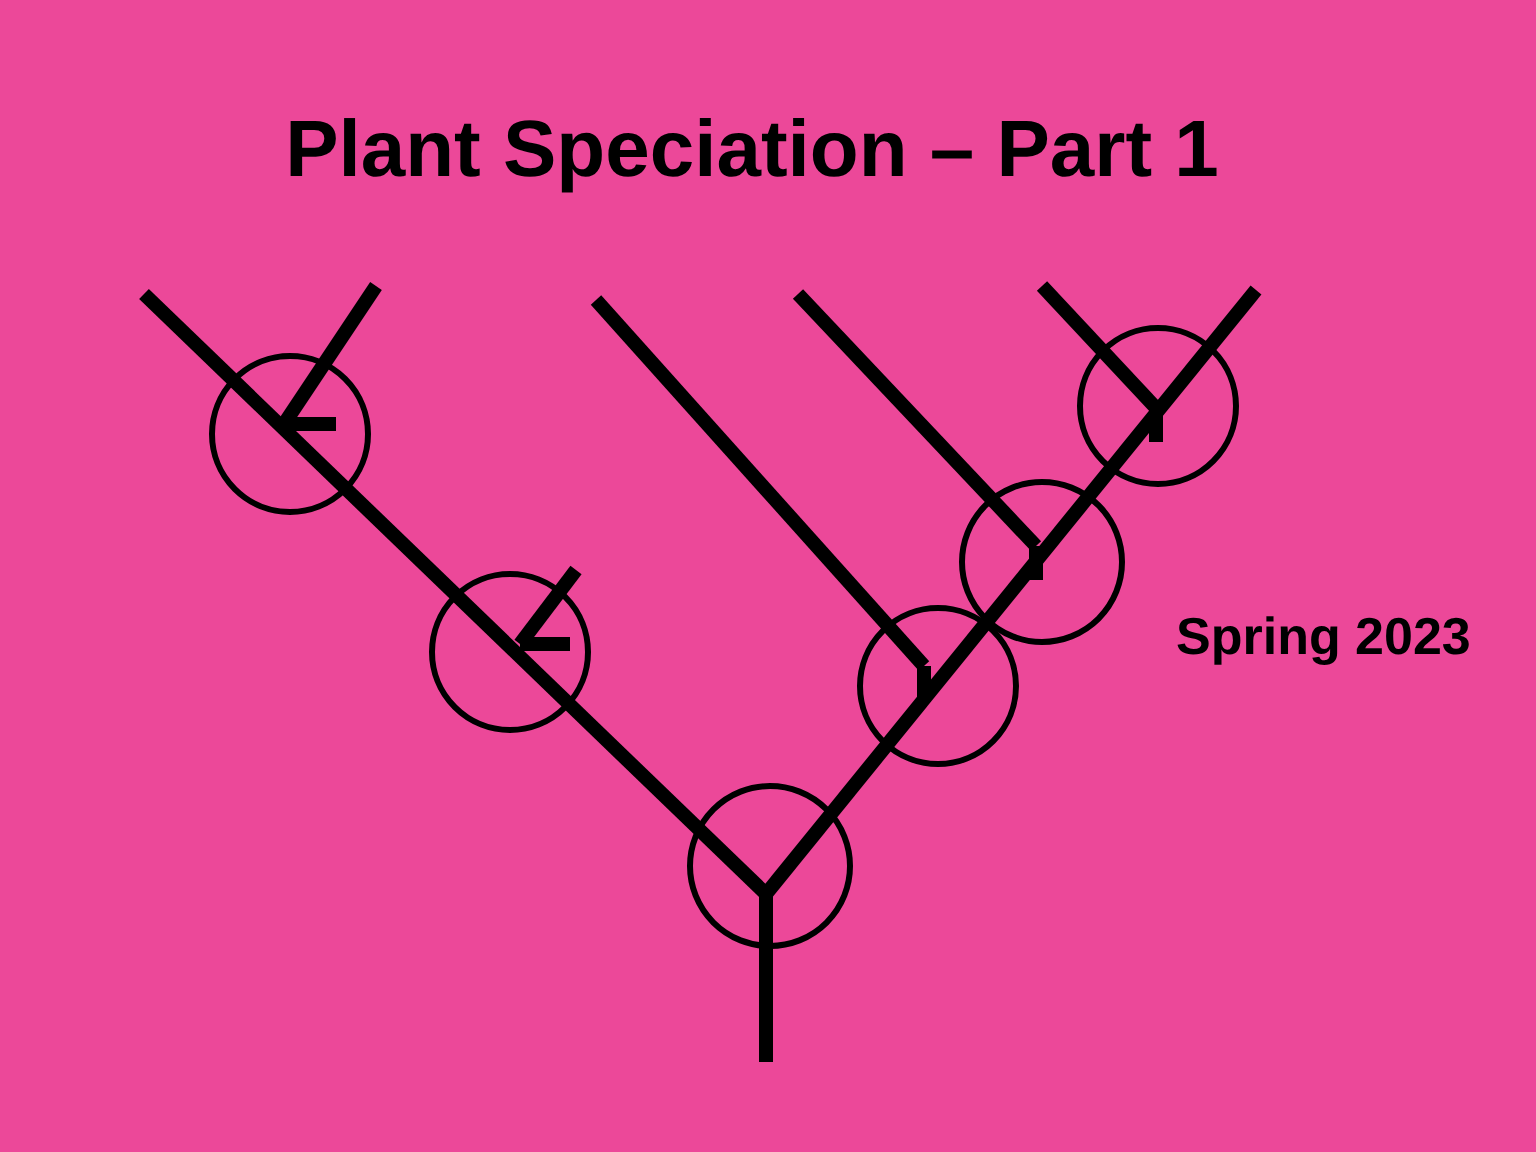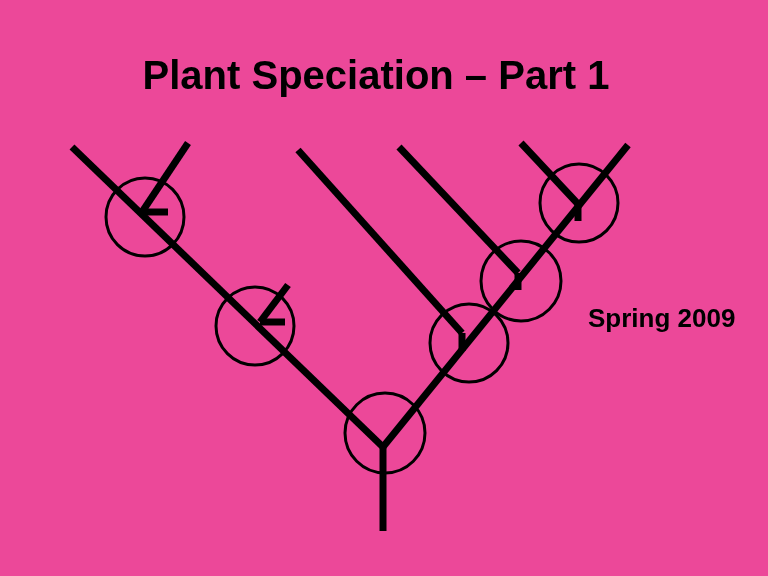--- a/index.html
+++ b/index.html
@@ -68,14 +68,14 @@
       <line x1="521" y1="143" x2="578" y2="204" stroke="#000000" stroke-width="7" stroke-linecap="butt"></line>
       <line x1="578" y1="204" x2="578" y2="221" stroke="#000000" stroke-width="7" stroke-linecap="butt"></line>
       <circle cx="145" cy="217" r="39" fill="none" stroke="#000000" stroke-width="3"></circle>
       <circle cx="255" cy="326" r="39" fill="none" stroke="#000000" stroke-width="3"></circle>
       <circle cx="385" cy="433" r="40" fill="none" stroke="#000000" stroke-width="3"></circle>
       <circle cx="469" cy="343" r="39" fill="none" stroke="#000000" stroke-width="3"></circle>
       <circle cx="521" cy="281" r="40" fill="none" stroke="#000000" stroke-width="3"></circle>
       <circle cx="579" cy="203" r="39" fill="none" stroke="#000000" stroke-width="3"></circle>
     </svg>
 
-  <div class="slide-caption">Spring 2009</div>
+  <div class="slide-caption">Spring 2023</div>
 </div>
 
 </body></html>

